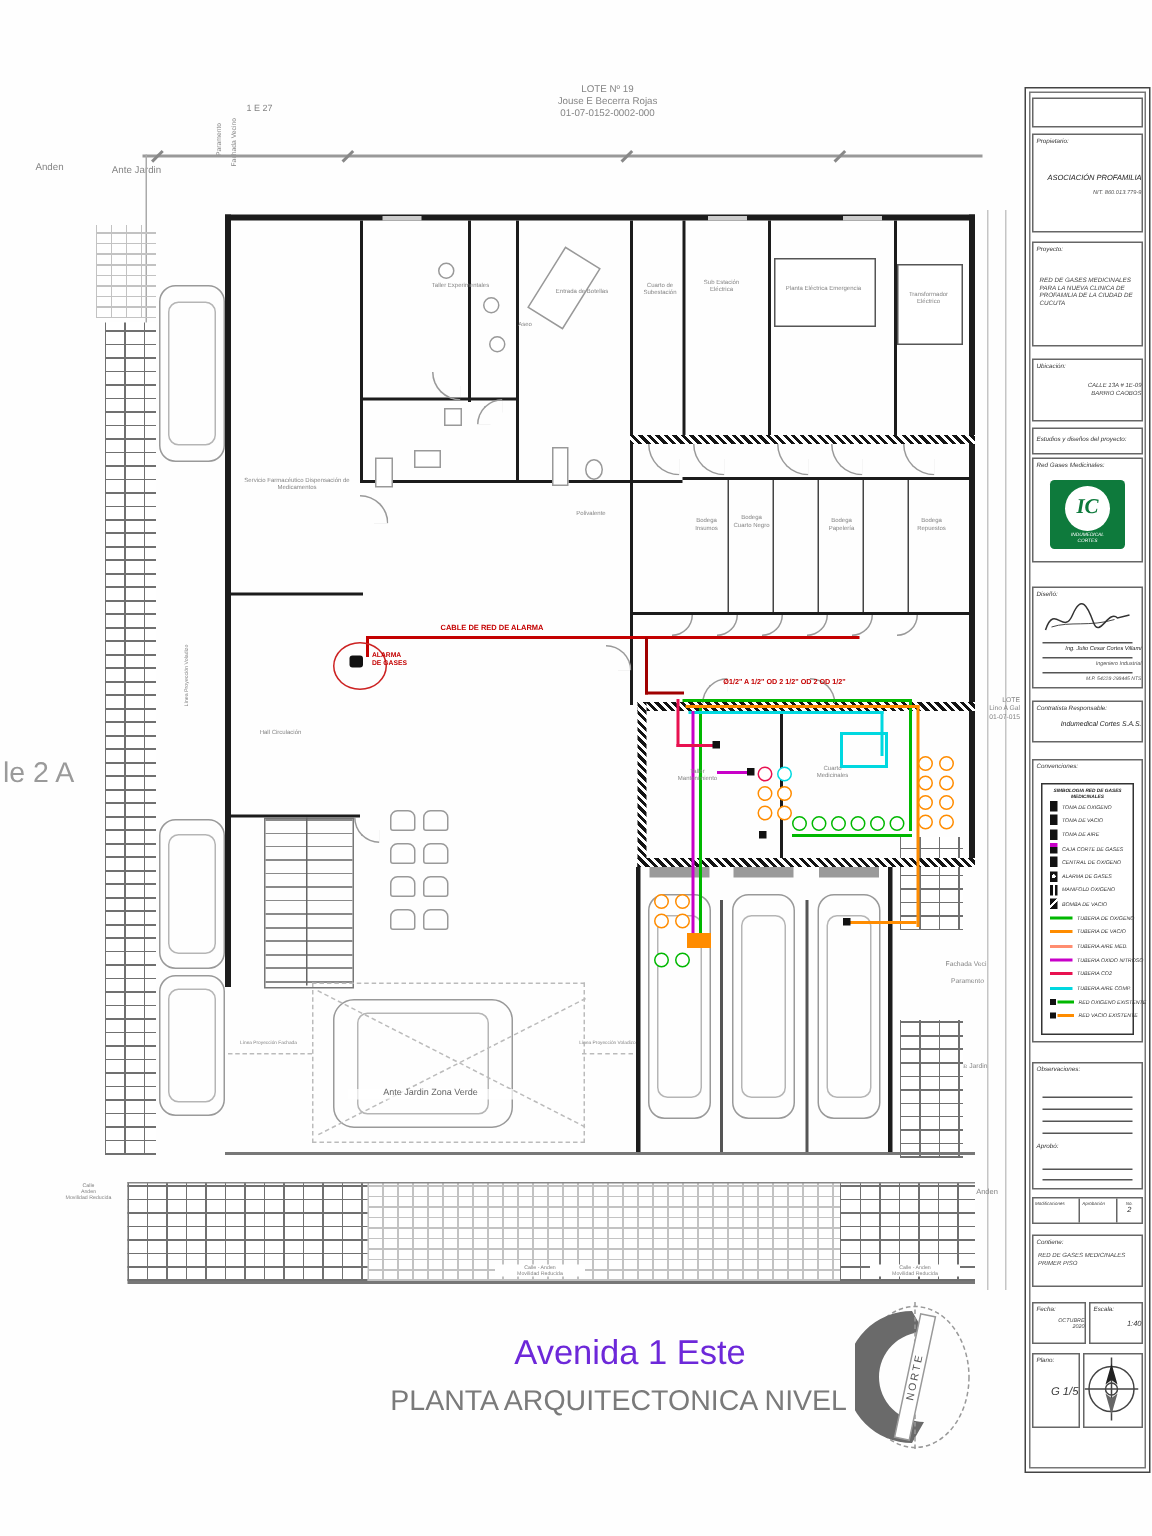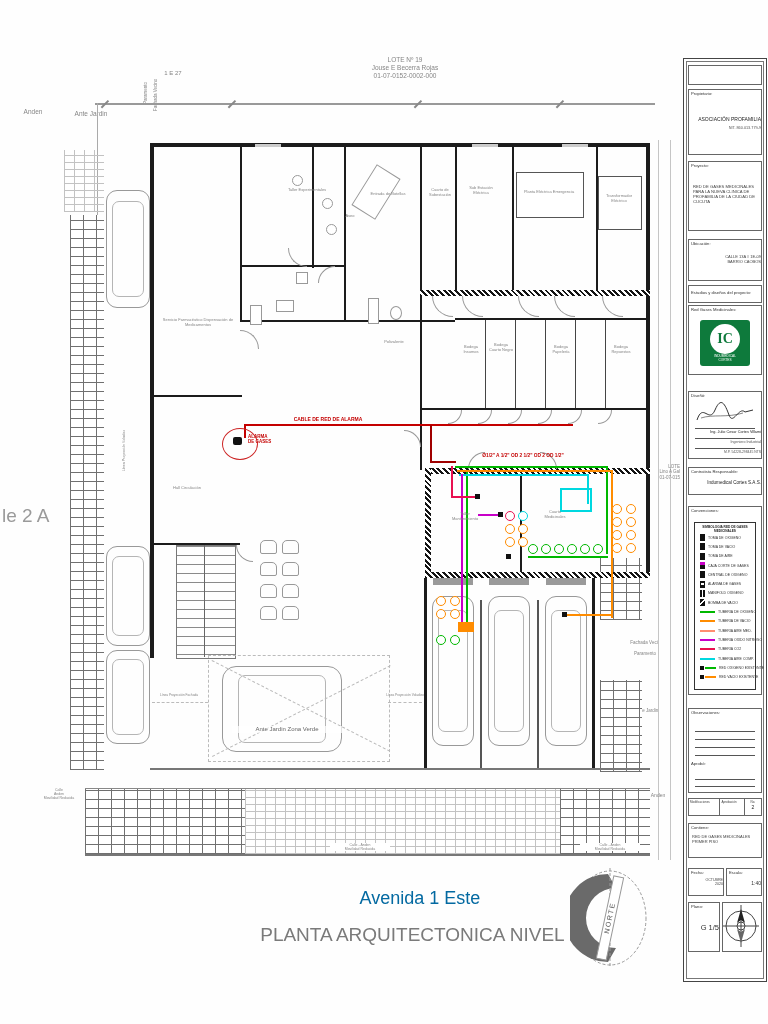--- a/index.html
+++ b/index.html
@@ -30,21 +30,21 @@
   .car{position:absolute;border:1px solid #999;border-radius:11px;}
   .ci{position:absolute;inset:9% 13%;border:1px solid #b5b5b5;border-radius:7px;}
   .cy{position:absolute;width:8px;height:8px;border-radius:50%;border:1.5px solid;background:#fff;}
   .chair{position:absolute;width:15px;height:12px;border:1px solid #999;border-radius:5px 5px 2px 2px;}
   .dashb{position:absolute;border:1px dashed #bbb;}
   .pipe{position:absolute;}
   .valve{position:absolute;width:5px;height:5px;background:#111;}
   .fix{position:absolute;border:1px solid #999;background:#fff;}
   .round{border-radius:50%;}
   
-  .panel{position:absolute;left:683px;top:58px;width:82px;height:922px;border:1px solid #444;background:#fff;}
+  .panel{position:absolute;left:683px;top:58px;width:82px;height:922px;border:1px solid #444;background:#fff;font-style:italic;}
   .pin{position:absolute;inset:2px;border:1px solid #777;}
   .pbox{position:absolute;left:4px;width:72px;border:1px solid #666;background:#fff;}
   .pl{position:absolute;top:1px;left:2px;font-size:4.2px;color:#333;}
   .pv{position:absolute;left:0;right:0;text-align:right;color:#222;}
   .hr{position:absolute;left:6px;right:6px;height:1px;background:#555;}
   .lr{display:flex;align-items:center;gap:3px;height:9.3px;padding-left:5px;}
   .ls{width:5px;height:7px;background:#111;flex:none;}
   .ls.m{background:linear-gradient(#c800c8 0 42%,#111 42%);}
   .ls.d{background:radial-gradient(circle at 50% 45%,#fff 0 1.2px,#111 1.3px);}
   .ls.mm{background:linear-gradient(90deg,#111 0 38%,#fff 38% 62%,#111 62%);}
@@ -284,21 +284,21 @@
   <div class="t" style="left:602px;top:194px;width:34px;">Transformador Eléctrico</div>
   <div class="t" style="left:374px;top:340px;width:40px;">Polivalente</div>
   <div class="t" style="left:458px;top:345px;width:26px;">Bodega Insumos</div>
   <div class="t" style="left:488px;top:343px;width:26px;">Bodega Cuarto Negro</div>
   <div class="t" style="left:548px;top:345px;width:26px;">Bodega Papelería</div>
   <div class="t" style="left:608px;top:345px;width:26px;">Bodega Repuestos</div>
   <div class="t" style="left:448px;top:512px;width:34px;">Taller Mantenimiento</div>
   <div class="t" style="left:538px;top:510px;width:34px;">Cuarto Medicinales</div>
   <div class="t" style="left:170px;top:486px;width:34px;">Hall Circulación</div>
 
-  <div class="t" style="left:270px;top:888px;width:300px;font-size:18px;color:#0369a1;">Avenida 1 Este</div>
+  <div class="t" style="left:270px;top:888px;width:300px;font-size:23px;color:#6d28d9;">Avenida 1 Este</div>
   <div class="t" style="left:220px;top:924px;width:400px;font-size:19px;color:#7a7a7a;">PLANTA ARQUITECTONICA NIVEL 1</div>
 
   <div class="a" style="left:570px;top:868px;width:80px;height:100px;">
     <svg width="80" height="100" viewBox="0 0 80 100">
       <ellipse cx="40" cy="50" rx="36" ry="47" fill="none" stroke="#999" stroke-dasharray="3,2"></ellipse>
       <path d="M38 6 A44 44 0 0 0 38 94 L46 80 A30 30 0 0 1 46 20 Z" fill="#6a6a6a"></path>
       <line x1="40" y1="0" x2="40" y2="100" stroke="#999" stroke-dasharray="3,2"></line>
       <rect x="35" y="8" width="10" height="84" fill="#fff" stroke="#999" transform="rotate(12 40 50)"></rect>
       <text x="40" y="52" transform="rotate(-78 40 50)" text-anchor="middle" font-size="7" letter-spacing="1.5" fill="#555">NORTE</text>
     </svg>

